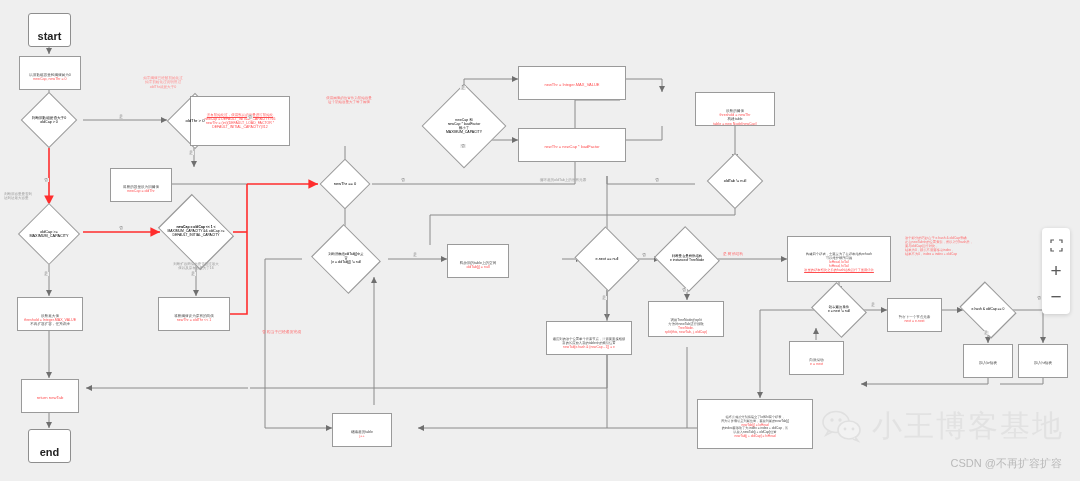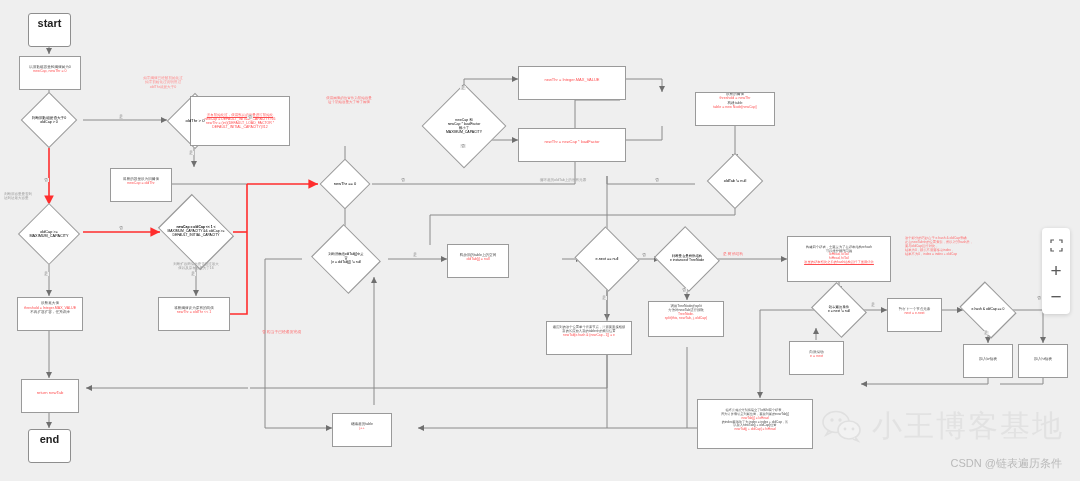--- a/index.html
+++ b/index.html
@@ -12,21 +12,21 @@
     position:relative;
   }
   #canvas { position:absolute; inset:0; }
   svg.edges { position:absolute; left:0; top:0; width:1080px; height:481px; pointer-events:none; }
 
   .node {
     position:absolute;
     background:#fff;
     border:1px solid #9a9a9a;
     display:flex; flex-direction:column;
-    align-items:center; justify-content:flex-end;
+    align-items:center; justify-content:flex-start;
     text-align:center;
     line-height:1.18;
     overflow:hidden;
     padding:16px 2px;
   }
   .node .cn  { color:#4a4a4a; }
   .node .code{ color:#ff4d4f; }
   .node .cnr { color:#ff4d4f; }
   .node .u   { text-decoration:underline; }
 
@@ -480,21 +480,21 @@
       <path d="M7,20 L4,25 L10,22" fill="none" stroke="#e0e0e0" stroke-width="1.6"></path>
       <circle cx="10" cy="10" r="1.7" fill="#e0e0e0"></circle>
       <circle cx="18" cy="10" r="1.7" fill="#e0e0e0"></circle>
       <ellipse cx="27" cy="20" rx="11" ry="9" fill="#f2f2f2" stroke="#e0e0e0" stroke-width="1.6"></ellipse>
       <path d="M33,27 L36,31 L31,29" fill="#f2f2f2" stroke="#e0e0e0" stroke-width="1.6"></path>
       <circle cx="23" cy="19" r="1.4" fill="#e0e0e0"></circle>
       <circle cx="31" cy="19" r="1.4" fill="#e0e0e0"></circle>
     </svg>
     <span class="wm-text">小王博客基地</span>
   </div>
-  <div id="wm-credit">CSDN @链表遍历条件</div>
+  <div id="wm-credit">CSDN @不再扩容扩容</div>
 
   <div id="zoomctl">
     <div class="zbtn">
       <svg width="13" height="13" viewBox="0 0 13 13">
         <path d="M1,4 L1,1 L4,1 M9,1 L12,1 L12,4 M12,9 L12,12 L9,12 M4,12 L1,12 L1,9" fill="none" stroke="#5a5a5a" stroke-width="1.2"></path>
       </svg>
     </div>
     <div class="zbtn plus">+</div>
     <div class="zbtn minus">−</div>
   </div>

